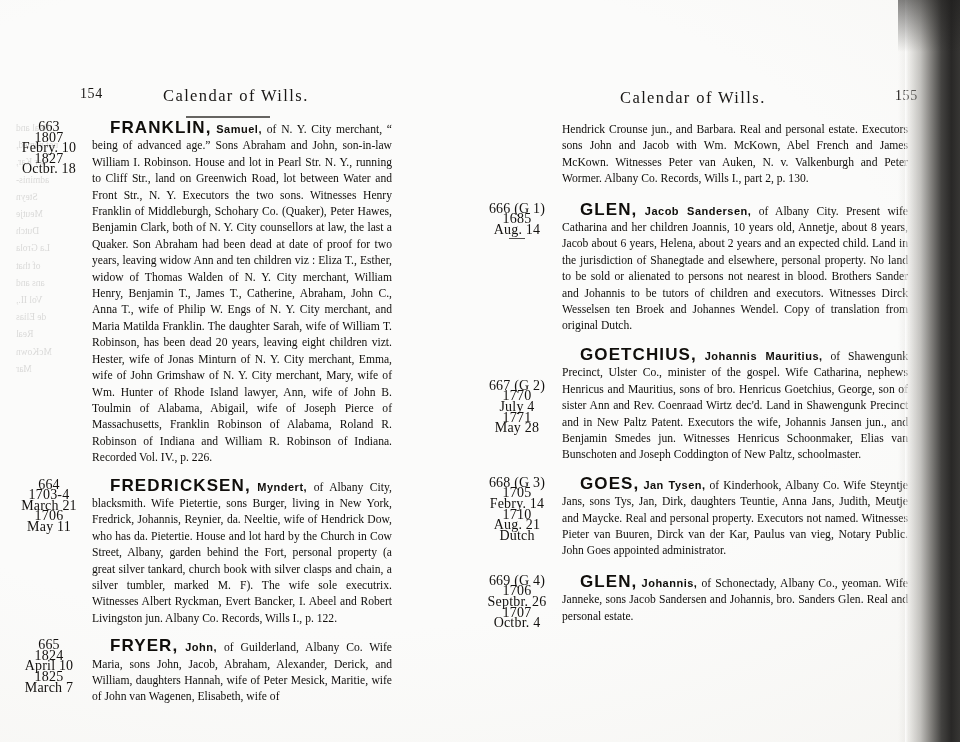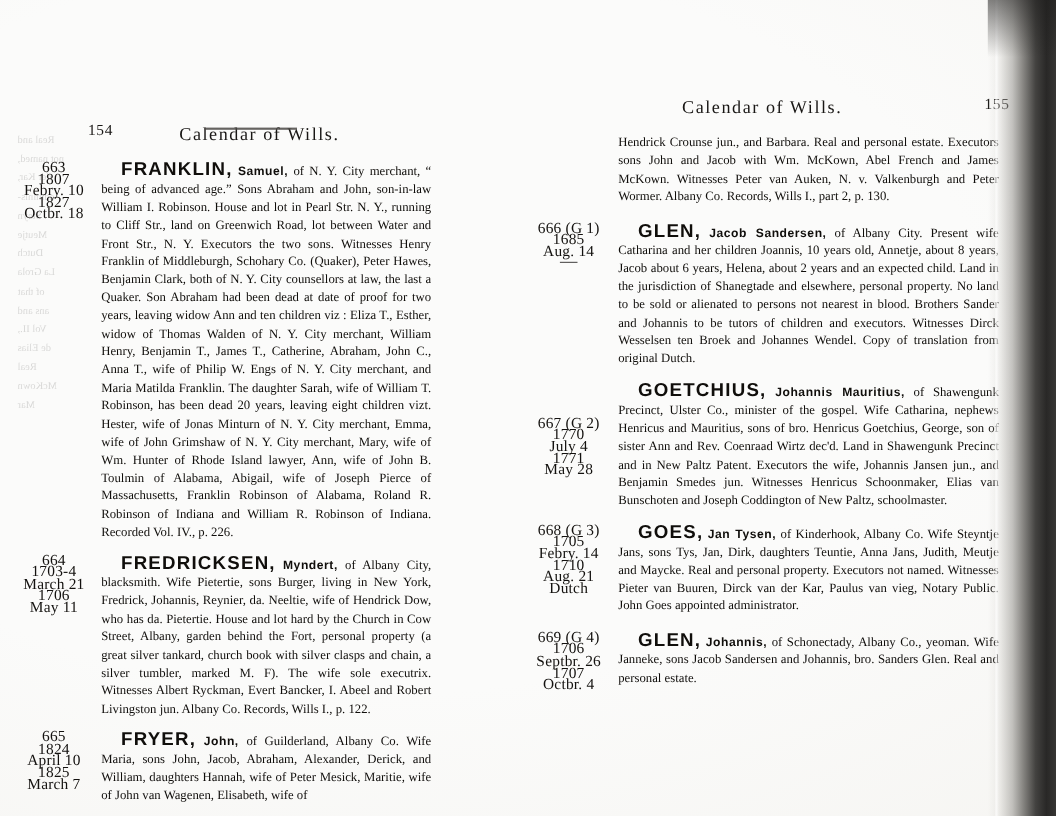--- a/index.html
+++ b/index.html
@@ -213,21 +213,21 @@
       <div></div>
       <div></div>
       <div></div>
       <div>de Elias</div>
       <div>Real</div>
       <div>McKown</div>
       <div>Mar</div>
       <div></div>
     </div>
 
-  <div class="page page-left inkwrap" style="padding-top:112px;">
+  <div class="page page-left inkwrap" style="padding-top:86px;">
     <div class="runhead">
       <span class="folio">154</span>
       <span class="title">Calendar of Wills.</span>
     </div>
 
     <div class="entry" style="margin-top:4px;">
       <div class="marginal" style="top:2px;">
         <div class="mn">663</div>
         <div class="mn">1807</div>
         <div class="mn">Febry. 10</div>

